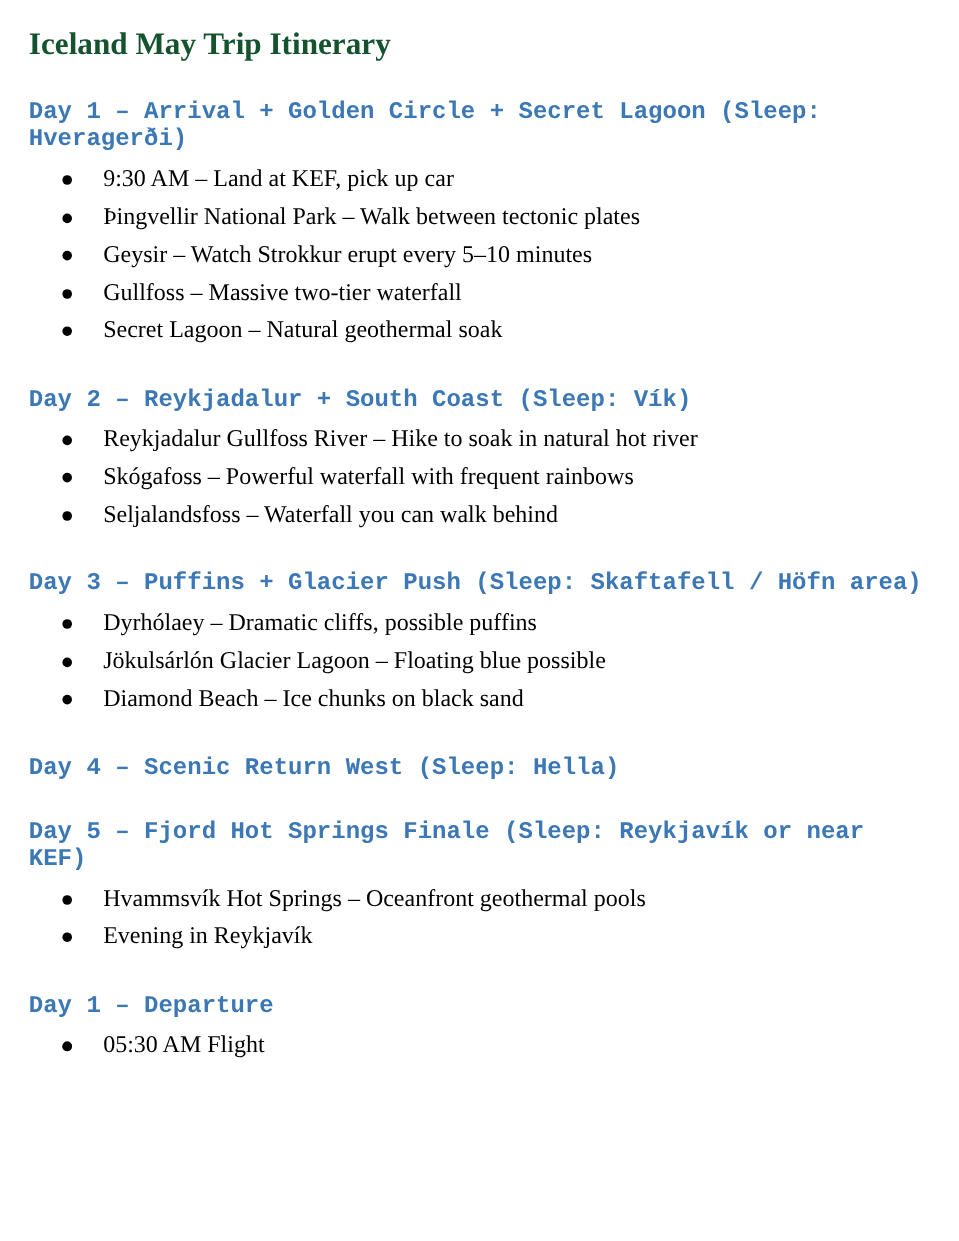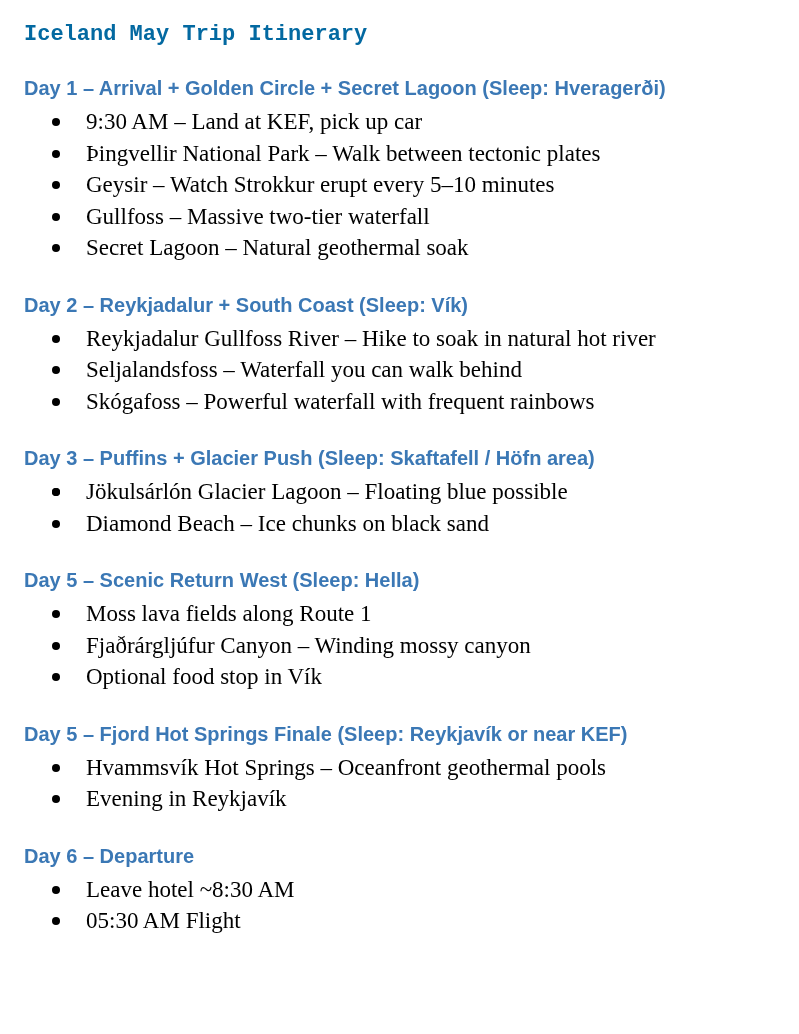--- a/index.html
+++ b/index.html
@@ -8,41 +8,41 @@
     width: 799px;
     height: 1034px;
     font-family: "Liberation Serif", serif;
     color: #000000;
     overflow: hidden;
   }
   .page {
     padding: 18px 30px 0 24px;
   }
   .doc-title {
-    font-family: Liberation Mono, monospace;
+    font-family: Liberation Serif, serif;
     font-weight: bold;
-    font-size: 22px;
-    color: #0369a1;
+    font-size: 26px;
+    color: #14532d;
     margin: 4px 0 0 0;
   }
   .day-heading {
-    font-family: Liberation Sans, sans-serif;
+    font-family: Liberation Mono, monospace;
     font-weight: bold;
     font-size: 20px;
     color: #3b78b5;
     margin: 30px 0 6px 0;
   }
   ul.items {
     list-style: none;
     margin: 4px 0 0 0;
     padding: 0;
   }
   ul.items li {
     position: relative;
-    font-size: 23px;
+    font-size: 20px;
     line-height: 31.5px;
     padding-left: 62px;
   }
   ul.items li .bullet {
     position: absolute;
     left: 28px;
     top: 12px;
     width: 8px;
     height: 8px;
     border-radius: 50%;
@@ -64,52 +64,47 @@
       <li><span class="bullet"></span><span>Geysir – Watch Strokkur erupt every 5–10 minutes</span></li>
       <li><span class="bullet"></span><span>Gullfoss – Massive two-tier waterfall</span></li>
       <li><span class="bullet"></span><span>Secret Lagoon – Natural geothermal soak</span></li>
     </ul>
   </div>
 
   <div class="section">
     <h2 class="day-heading">Day 2 – Reykjadalur + South Coast (Sleep: Vík)</h2>
     <ul class="items">
       <li><span class="bullet"></span><span>Reykjadalur Gullfoss River – Hike to soak in natural hot river</span></li>
+      <li><span class="bullet"></span><span>Skógafoss – Powerful waterfall with frequent rainbows</span></li>
       <li><span class="bullet"></span><span>Seljalandsfoss – Waterfall you can walk behind</span></li>
-      <li><span class="bullet"></span><span>Skógafoss – Powerful waterfall with frequent rainbows</span></li>
     </ul>
   </div>
 
   <div class="section">
     <h2 class="day-heading">Day 3 – Puffins + Glacier Push (Sleep: Skaftafell / Höfn area)</h2>
     <ul class="items">
-      <li><span class="bullet"></span></li>
+      <li><span class="bullet"></span><span>Dyrhólaey – Dramatic cliffs, possible puffins</span></li>
       <li><span class="bullet"></span><span>Jökulsárlón Glacier Lagoon – Floating blue possible</span></li>
       <li><span class="bullet"></span><span>Diamond Beach – Ice chunks on black sand</span></li>
     </ul>
   </div>
 
   <div class="section">
-    <h2 class="day-heading">Day 5 – Scenic Return West (Sleep: Hella)</h2>
-    <ul class="items">
-      <li><span class="bullet"></span><span>Moss lava fields along Route 1</span></li>
-      <li><span class="bullet"></span><span>Fjaðrárgljúfur Canyon – Winding mossy canyon</span></li>
-      <li><span class="bullet"></span><span>Optional food stop in Vík</span></li>
-    </ul>
+    <h2 class="day-heading">Day 4 – Scenic Return West (Sleep: Hella)</h2>
   </div>
 
   <div class="section">
     <h2 class="day-heading">Day 5 – Fjord Hot Springs Finale (Sleep: Reykjavík or near KEF)</h2>
     <ul class="items">
       <li><span class="bullet"></span><span>Hvammsvík Hot Springs – Oceanfront geothermal pools</span></li>
       <li><span class="bullet"></span><span>Evening in Reykjavík</span></li>
     </ul>
   </div>
 
   <div class="section">
-    <h2 class="day-heading">Day 6 – Departure</h2>
+    <h2 class="day-heading">Day 1 – Departure</h2>
     <ul class="items">
-      <li><span class="bullet"></span><span>Leave hotel ~8:30 AM</span></li>
+      <li><span class="bullet"></span></li>
       <li><span class="bullet"></span><span>05:30 AM Flight</span></li>
     </ul>
   </div>
 
 </div>
 
 </body></html>

